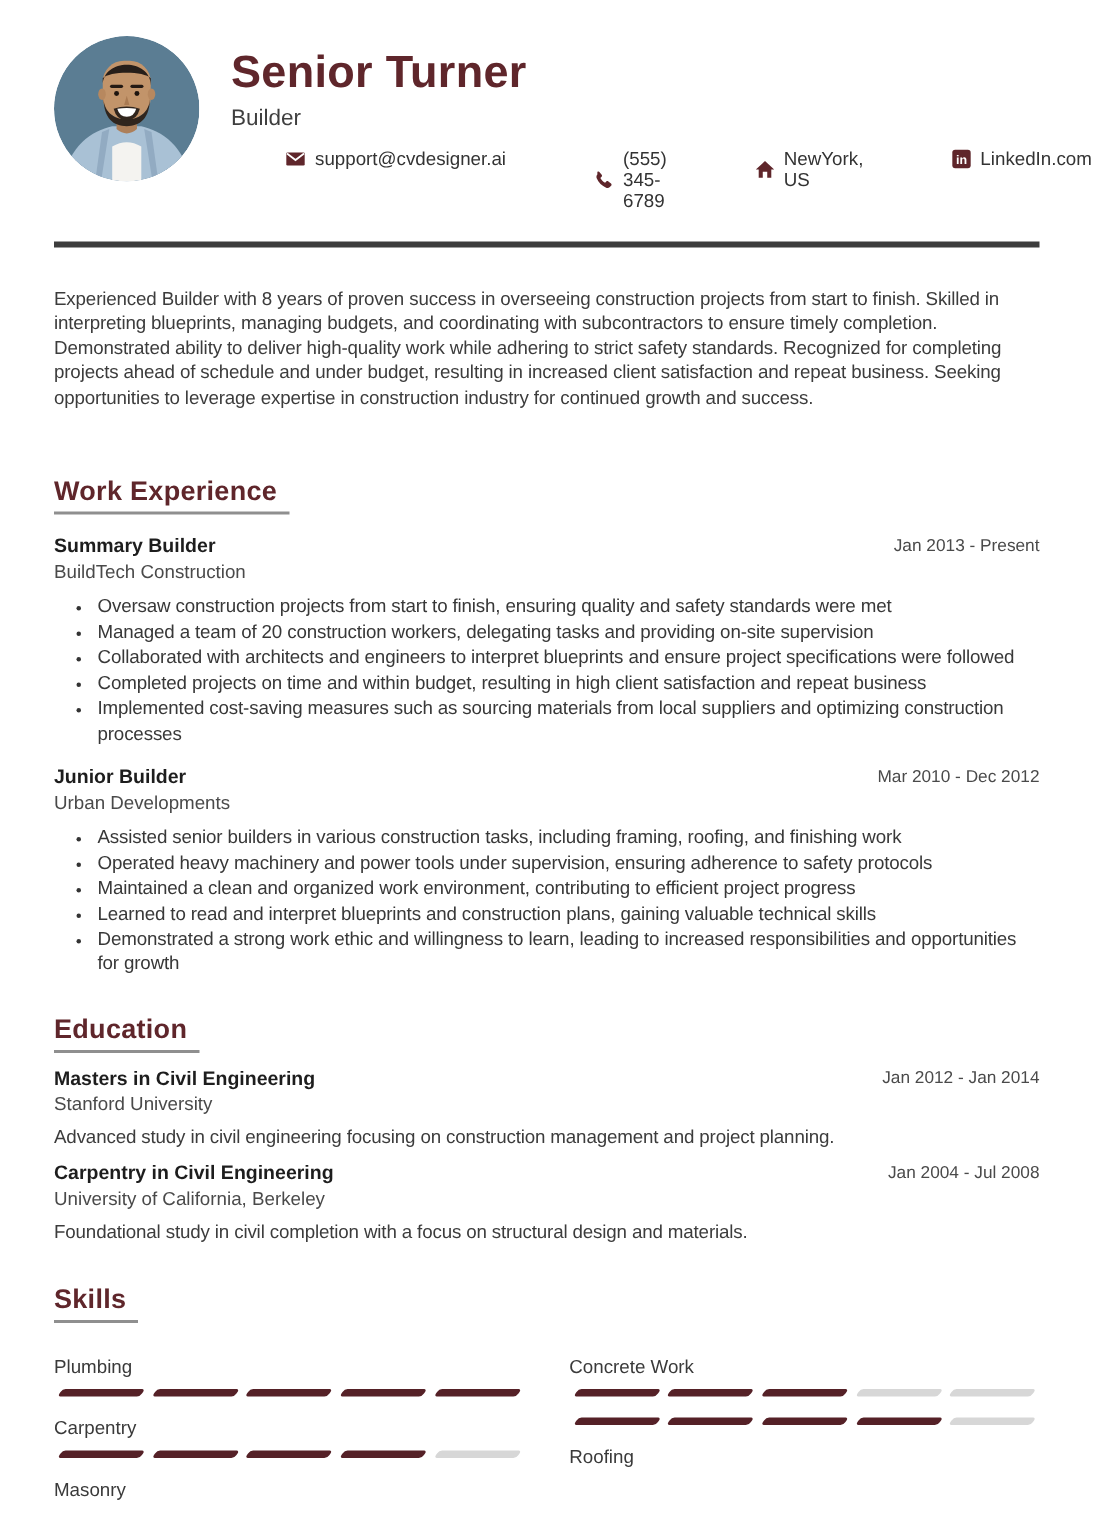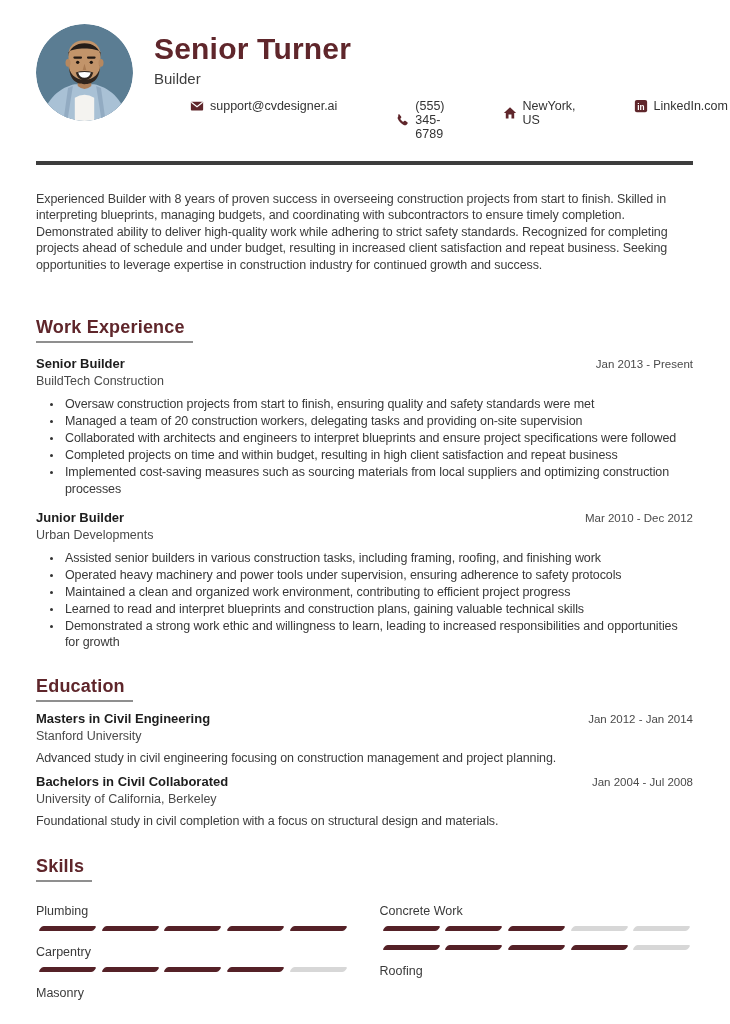--- a/index.html
+++ b/index.html
@@ -166,21 +166,21 @@
   <section class="summary">
     <p class="summary-text">Experienced Builder with 8 years of proven success in overseeing construction projects from start to finish. Skilled in interpreting blueprints, managing budgets, and coordinating with subcontractors to ensure timely completion. Demonstrated ability to deliver high-quality work while adhering to strict safety standards. Recognized for completing projects ahead of schedule and under budget, resulting in increased client satisfaction and repeat business. Seeking opportunities to leverage expertise in construction industry for continued growth and success.</p>
   </section>
 
   <section class="experience">
     <h2 class="sec-heading">Work Experience</h2>
     <div id="jobs">
   <div class="job">
     <div class="job-head">
       <div>
-        <div class="job-position">Senior Builder</div>
+        <div class="job-position">Summary Builder</div>
         <div class="job-company">BuildTech Construction</div>
       </div>
       <div class="job-dates">Jan 2013 - Present</div>
     </div>
     <ul class="bullets">
             <li>Oversaw construction projects from start to finish, ensuring quality and safety standards were met</li>
             <li>Managed a team of 20 construction workers, delegating tasks and providing on-site supervision</li>
             <li>Collaborated with architects and engineers to interpret blueprints and ensure project specifications were followed</li>
             <li>Completed projects on time and within budget, resulting in high client satisfaction and repeat business</li>
             <li>Implemented cost-saving measures such as sourcing materials from local suppliers and optimizing construction processes</li>
@@ -216,21 +216,21 @@
         <div class="job-company">Stanford University</div>
       </div>
       <div class="job-dates">Jan 2012 - Jan 2014</div>
     </div>
     <div class="degree-desc">Advanced study in civil engineering focusing on construction management and project planning.</div>
   </div>
 
   <div class="degree">
     <div class="job-head">
       <div>
-        <div class="job-position">Bachelors in Civil Collaborated</div>
+        <div class="job-position">Carpentry in Civil Engineering</div>
         <div class="job-company">University of California, Berkeley</div>
       </div>
       <div class="job-dates">Jan 2004 - Jul 2008</div>
     </div>
     <div class="degree-desc">Foundational study in civil completion with a focus on structural design and materials.</div>
   </div>
 </div>
   </section>
 
   <section class="skills">

